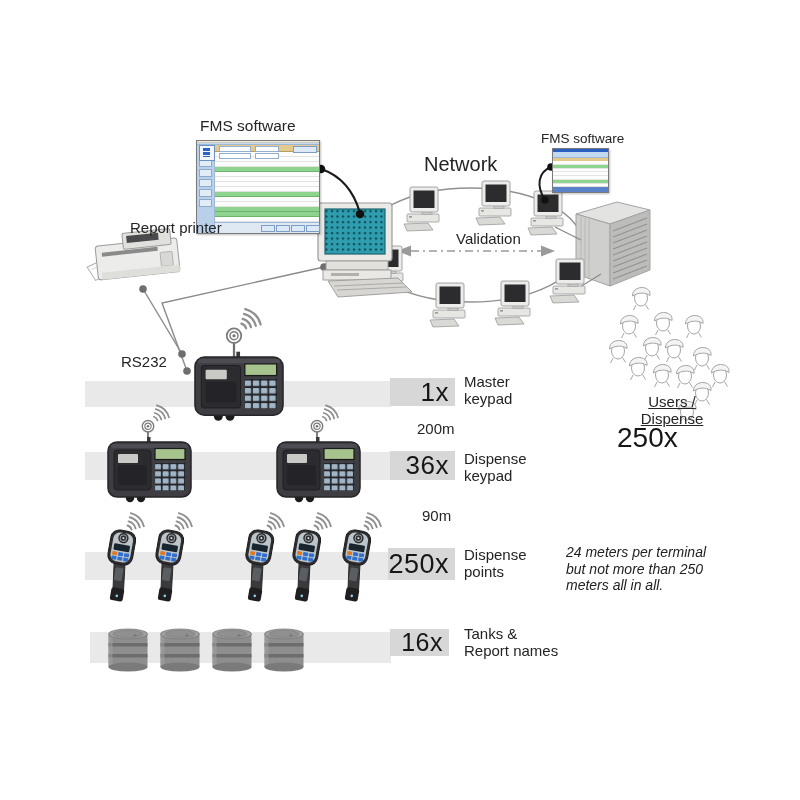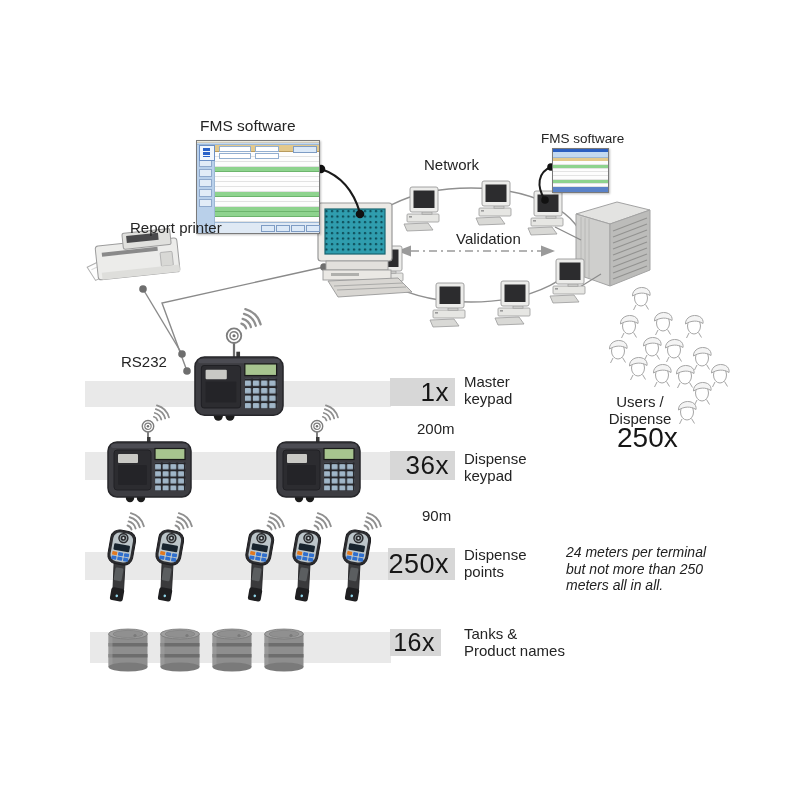--- a/index.html
+++ b/index.html
@@ -58,21 +58,21 @@
 
   <div class="countbox" style="left:390px;top:378px;width:65px;height:28px;">
       <span>1x</span>
     </div>
   <div class="countbox" style="left:390px;top:451px;width:65px;height:29px;">
       <span>36x</span>
     </div>
   <div class="countbox" style="left:388px;top:548px;width:67px;height:32px;font-size:27px;">
       <span>250x</span>
     </div>
-  <div class="countbox" style="left:390px;top:629px;width:51px;height:27px;font-size:25px;">
+  <div class="countbox" style="left:390px;top:629px;width:59px;height:27px;font-size:25px;">
       <span>16x</span>
     </div>
 
   <svg class="layer" width="800" height="800" viewBox="0 0 800 800">
     <defs>
       <pattern id="dots" width="5.5" height="5.5" patternUnits="userSpaceOnUse">
         <circle cx="2" cy="2" r="1.1" fill="#0a4550"></circle>
       </pattern>
       <pattern id="keys" width="7.7" height="7.1" patternUnits="userSpaceOnUse">
         <rect x="0.7" y="0.9" width="6" height="5.2" rx="0.8" fill="#a0b6c8"></rect>
@@ -335,44 +335,44 @@
     <div class="w2-row"></div>
       <div class="w2-row"></div>
       <div class="w2-row green"></div>
     <div class="w2-row"></div>
     <div class="w2-foot"></div>
   </div>
 
   <div class="lbl" style="left:200px;top:117px;font-size:15.5px;">FMS software</div>
   <div class="lbl" style="left:541px;top:130px;font-size:13.5px;">FMS software</div>
   <div class="lbl" style="left:86px;top:219px;margin-left:44px;">Report printer</div>
-  <div class="lbl" style="left:424px;top:156px;font-size:15px;">Network</div>
+  <div class="lbl" style="left:424px;top:156px;font-size:20px;">Network</div>
   <div class="lbl" style="left:436px;top:230px;margin-left:20px;">Validation</div>
   <div class="lbl" style="left:121px;top:353px;">RS232</div>
   <div class="lbl" style="left:417px;top:420px;">200m</div>
   <div class="lbl" style="left:422px;top:507px;">90m</div>
 
   <div class="lbl" style="left:464px;top:373px;">
     <div>Master</div>
       <div>keypad</div>
   </div>
   <div class="lbl" style="left:464px;top:450px;">
     <div>Dispense</div>
       <div>keypad</div>
   </div>
   <div class="lbl" style="left:464px;top:546px;">
     <div>Dispense</div>
       <div>points</div>
   </div>
   <div class="lbl" style="left:464px;top:625px;">
     <div>Tanks &amp;</div>
-      <div>Product names</div>
-  </div>
-
-  <div class="lbl center" style="left:596px;top:393px;width:88px;">
+      <div>Report names</div>
+  </div>
+
+  <div class="lbl center" style="left:628px;top:393px;width:88px;text-decoration:underline;">
     <div>Users /</div>
       <div>Dispense</div>
   </div>
   <div class="lbl big" style="left:617px;top:429px;">250x</div>
 
   <div class="note" style="left:566px;top:544px;">
     <div>24 meters per terminal</div>
     <div>but not more than 250</div>
     <div>meters all in all.</div>
   </div>

